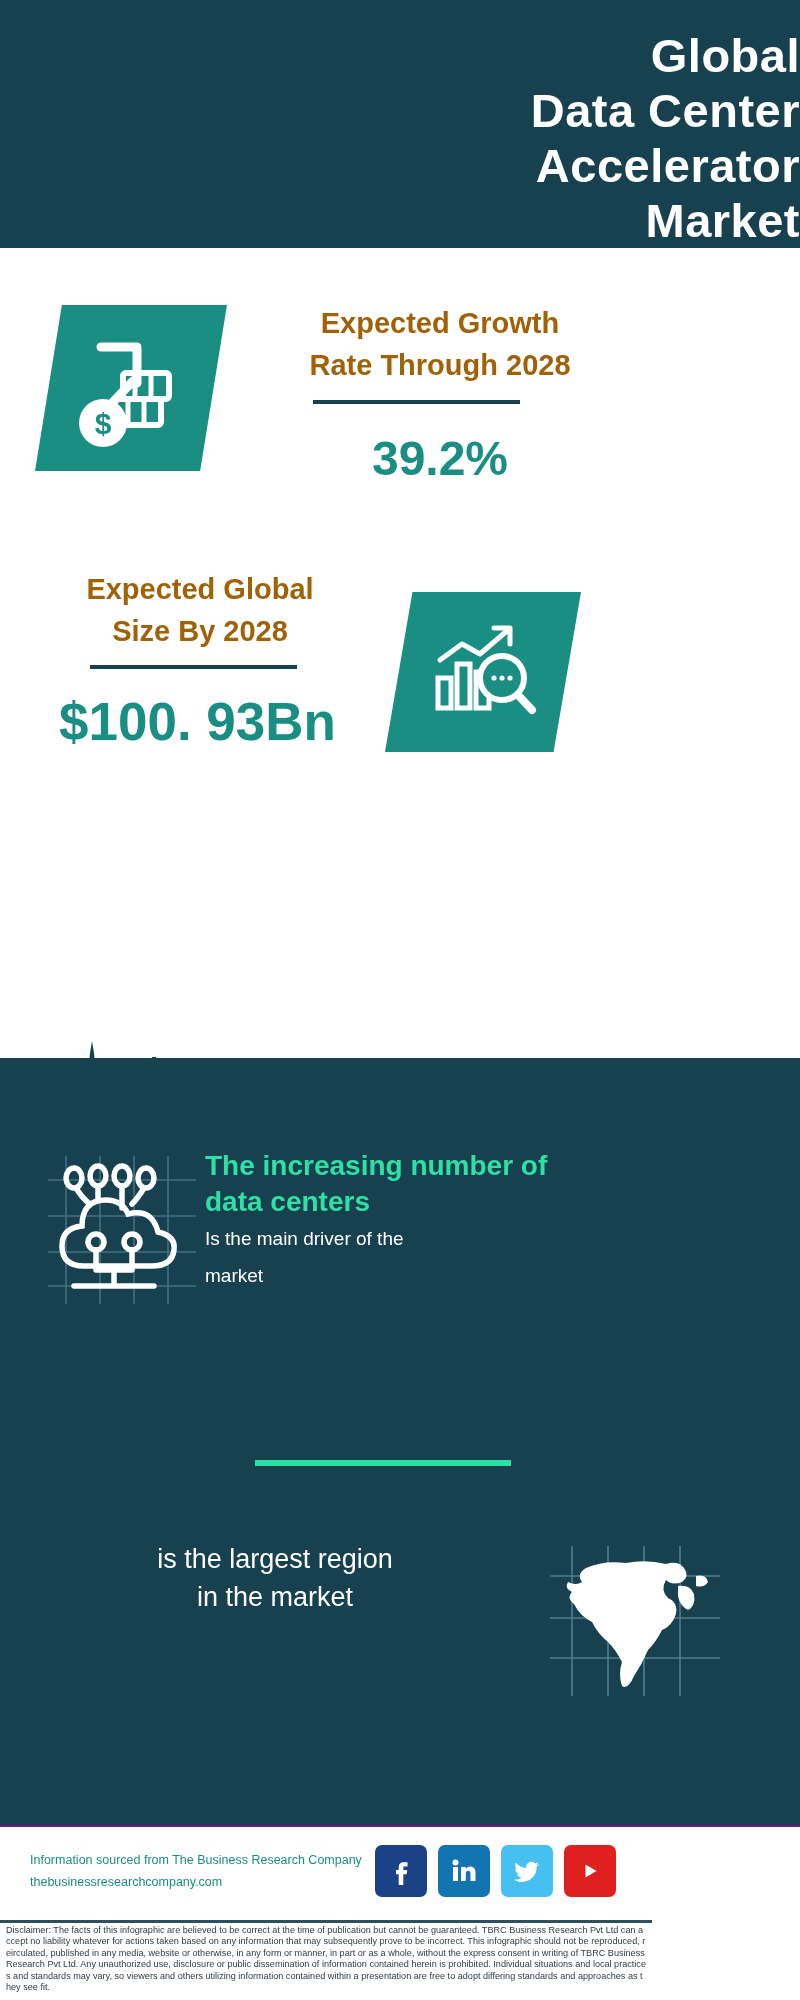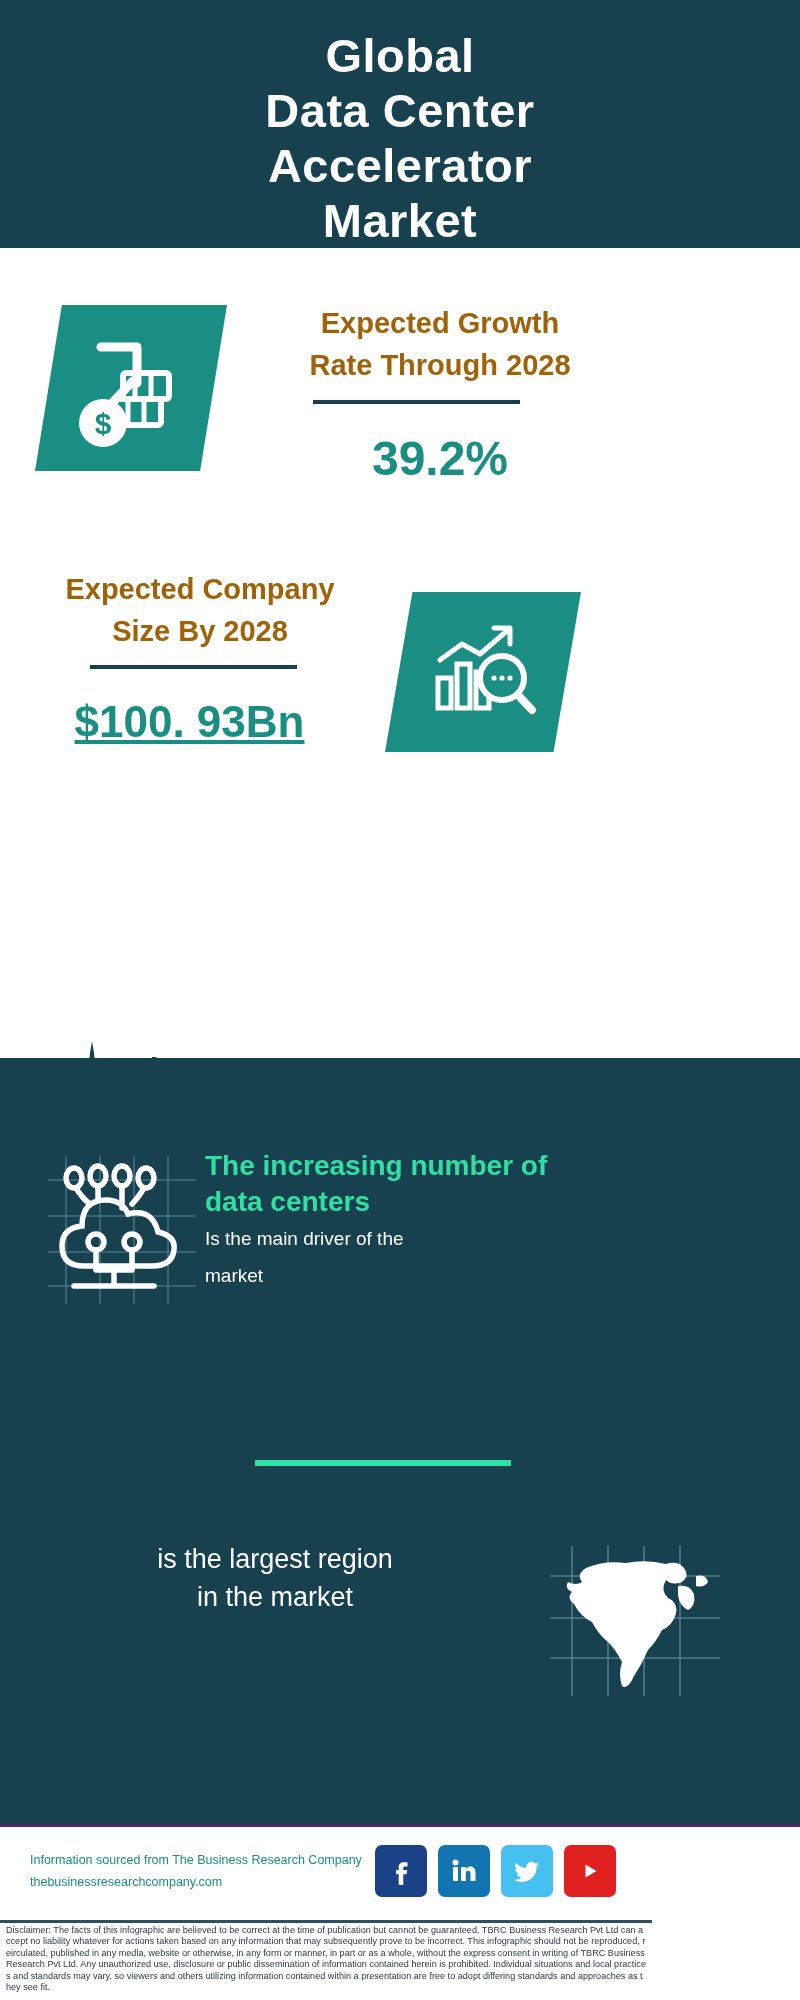--- a/index.html
+++ b/index.html
@@ -7,21 +7,21 @@
   body {
     width:800px; height:2000px; position:relative; overflow:hidden;
     font-family:"Liberation Sans", sans-serif;
     color:#17414f;
   }
 
   
   .header {
     position:absolute; left:0; top:0; width:800px; height:276px;
     background:#17414f;
-    display:flex; flex-direction:column; align-items:center; justify-content:center;
+    display:flex; flex-direction:column; align-items:flex-end; justify-content:center;
   }
   .header .line {
     color:#ffffff; font-size:47px; font-weight:bold; line-height:55px;
     letter-spacing:0.5px; text-align:center; white-space:nowrap;
   }
 
   
   .white-zone { position:absolute; left:0; top:248px; width:800px; height:810px; background:#fff; }
 
   
@@ -48,21 +48,21 @@
   }
 
   
   .growth-title { left:270px; top:302px; width:340px; }
   .growth-rule  { left:313px; top:400px; width:207px; }
   .growth-value { left:270px; top:422px; width:340px; font-size:48px; line-height:74px; }
 
   
   .size-title { left:50px; top:568px; width:300px; }
   .size-rule  { left:90px; top:665px; width:207px; }
-  .size-value { left:12px; top:686px; width:355px; font-size:44px; line-height:72px;text-decoration:underline; }
+  .size-value { left:20px; top:686px; width:355px; font-size:53px; line-height:72px; }
 
   
   .dark-zone {
     position:absolute; left:0; top:1058px; width:800px; height:767px;
     background:#17414f;
   }
   .skyline { position:absolute; left:0; top:1035px; width:800px; height:85px; }
 
   
   .driver-row { position:absolute; left:0; top:1148px; width:800px; height:190px; }
@@ -144,21 +144,21 @@
 </div>
 
 <div class="stat-title growth-title">
   <div>Expected Growth</div>
   <div>Rate Through 2028</div>
 </div>
 <div class="stat-rule growth-rule"></div>
 <div class="stat-value growth-value">39.2%</div>
 
 <div class="stat-title size-title">
-  <div>Expected Company</div>
+  <div>Expected Global</div>
   <div>Size By 2028</div>
 </div>
 <div class="stat-rule size-rule"></div>
 <div class="stat-value size-value">$100. 93Bn</div>
 
 <div class="para size">
   <svg width="118" height="112" viewBox="0 0 118 112" fill="none">
 
     <rect x="14" y="62" width="13" height="30" stroke="#ffffff" stroke-width="5" fill="none"></rect>
     <rect x="33" y="48" width="13" height="44" stroke="#ffffff" stroke-width="5" fill="none"></rect>

